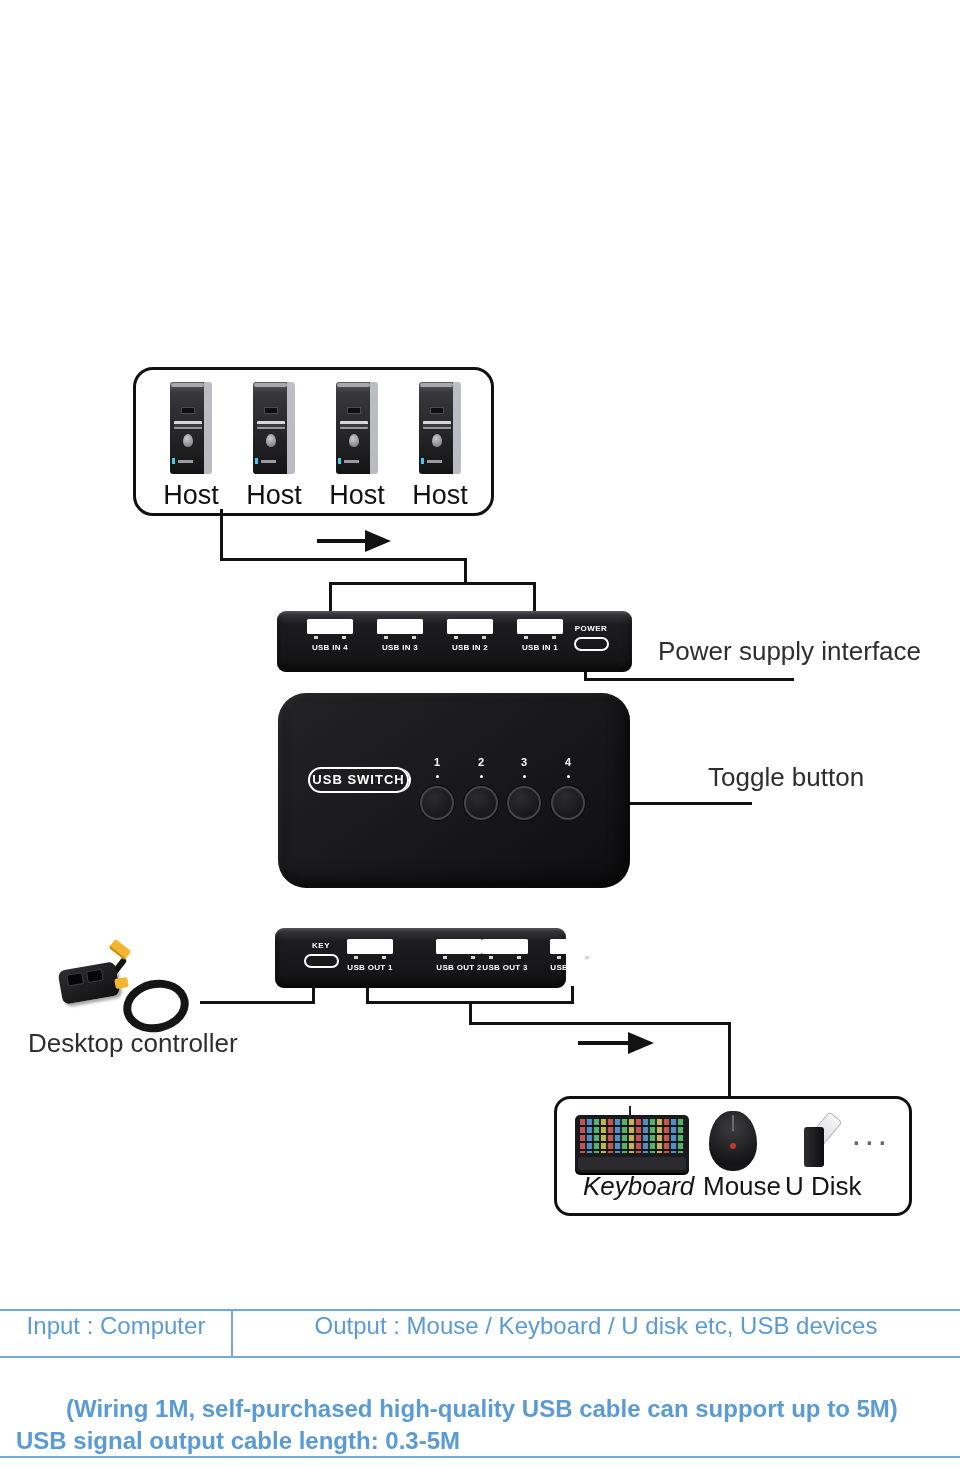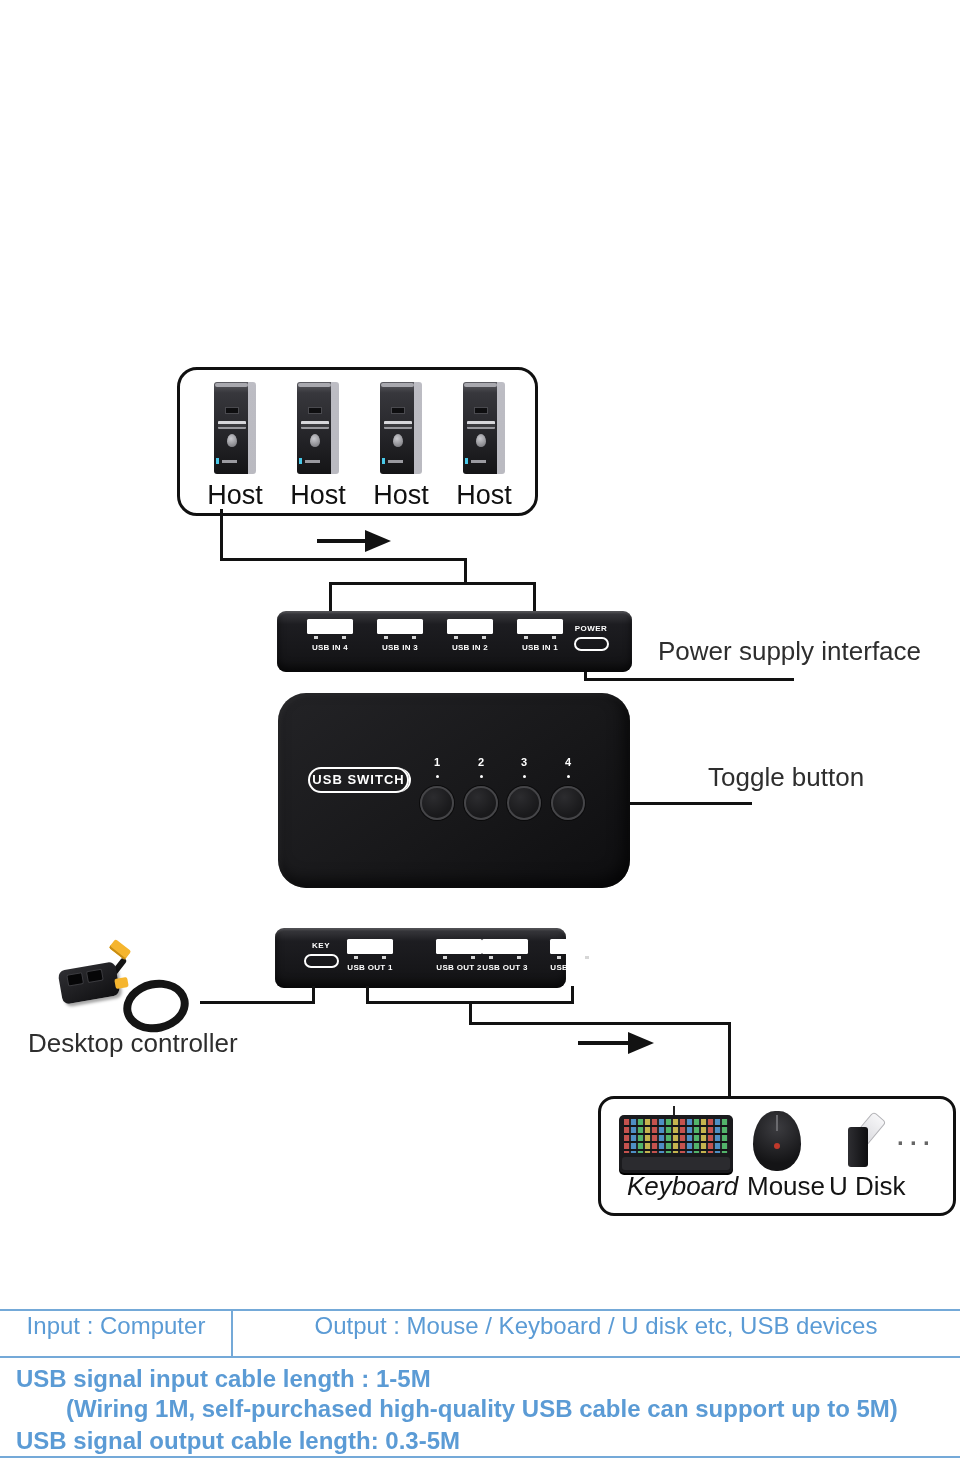--- a/index.html
+++ b/index.html
@@ -7,21 +7,21 @@
           font-family:"Liberation Sans","DejaVu Sans",sans-serif;}
   .ln{position:absolute;background:#121212;}
   .callout{position:absolute;color:#2e2e2e;font-size:26px;white-space:nowrap;}
 
   
   .banner{position:absolute;left:207px;top:130px;width:540px;height:60px;border-radius:30px;
           background:#55a0e6;color:#fff;font-size:30px;font-weight:bold;
           display:flex;align-items:center;justify-content:center;white-space:pre;}
 
   
-  .obox{position:absolute;border:3px solid #101010;background:#fff;margin-left:44px;}
+  .obox{position:absolute;border:3px solid #101010;background:#fff;}
 
   
   .host-col{position:absolute;top:12px;width:84px;display:flex;flex-direction:column;align-items:center;}
   .tower{position:relative;width:42px;height:92px;border-radius:3px;
          background-image:linear-gradient(90deg,rgba(255,255,255,0) 0 82%,rgba(195,195,202,.95) 82%),
                           linear-gradient(180deg,#5c5c62 0%,#37373c 12%,#26262a 55%,#141416 100%);}
   .t-top{position:absolute;left:1px;top:1px;right:8px;height:4px;background:#a8a8ae;border-radius:2px;}
   .t-logo{position:absolute;left:12px;top:26px;width:12px;height:5px;background:#0e0e10;box-shadow:0 0 0 1px #4a4a4f;}
   .t-bay{position:absolute;left:4px;top:39px;right:10px;height:8px;border-radius:1px;
          background:linear-gradient(180deg,#d6d6da 0 38%,#3a3a3e 38% 70%,#97979c 70%);}
@@ -310,18 +310,17 @@
     <div class="p-label" style="left:26px;font-style:italic;">Keyboard</div>
     <div class="p-label" style="left:146px;">Mouse</div>
     <div class="p-label" style="left:228px;">U Disk</div>
   </div>
 
   <div class="blueline" style="left:0;top:1309px;width:960px;height:2px;"></div>
   <div class="blueline" style="left:231px;top:1309px;width:2px;height:49px;"></div>
   <div class="blueline" style="left:0;top:1356px;width:960px;height:2px;"></div>
   <div class="cell" style="left:0;width:232px;">Input : Computer</div>
   <div class="cell" style="left:232px;width:728px;">Output : Mouse / Keyboard / U disk etc, USB devices</div>
-  <div class="bluetext" style="left:16px;top:1365px;font-weight:bold;">USB signal input cable length : 1-5M</div>
   <div class="bluetext" style="left:66px;top:1395px;font-weight:bold;">(Wiring 1M, self-purchased high-quality USB cable can support up to 5M)</div>
   <div class="bluetext" style="left:16px;top:1427px;font-weight:bold;">USB signal output cable length: 0.3-5M</div>
   <div class="blueline" style="left:0;top:1456px;width:960px;height:2px;"></div>
 
 </div>
 
 </body></html>

